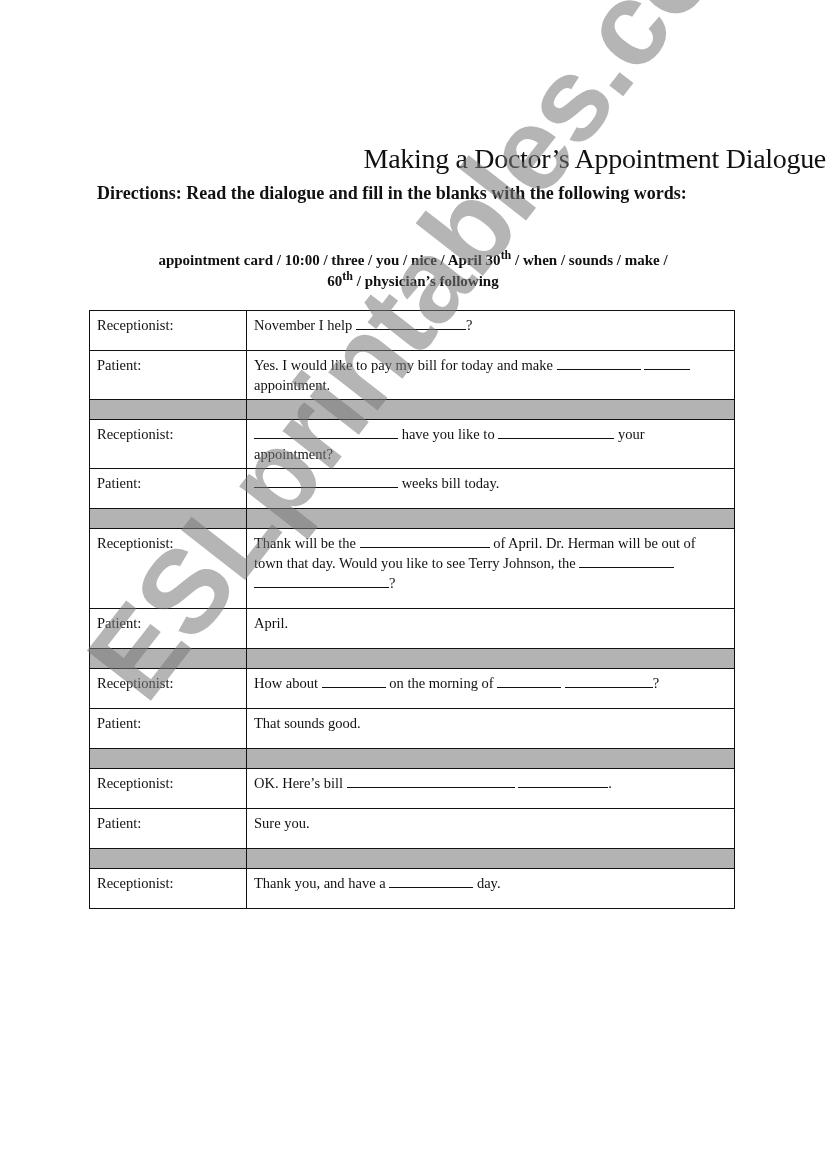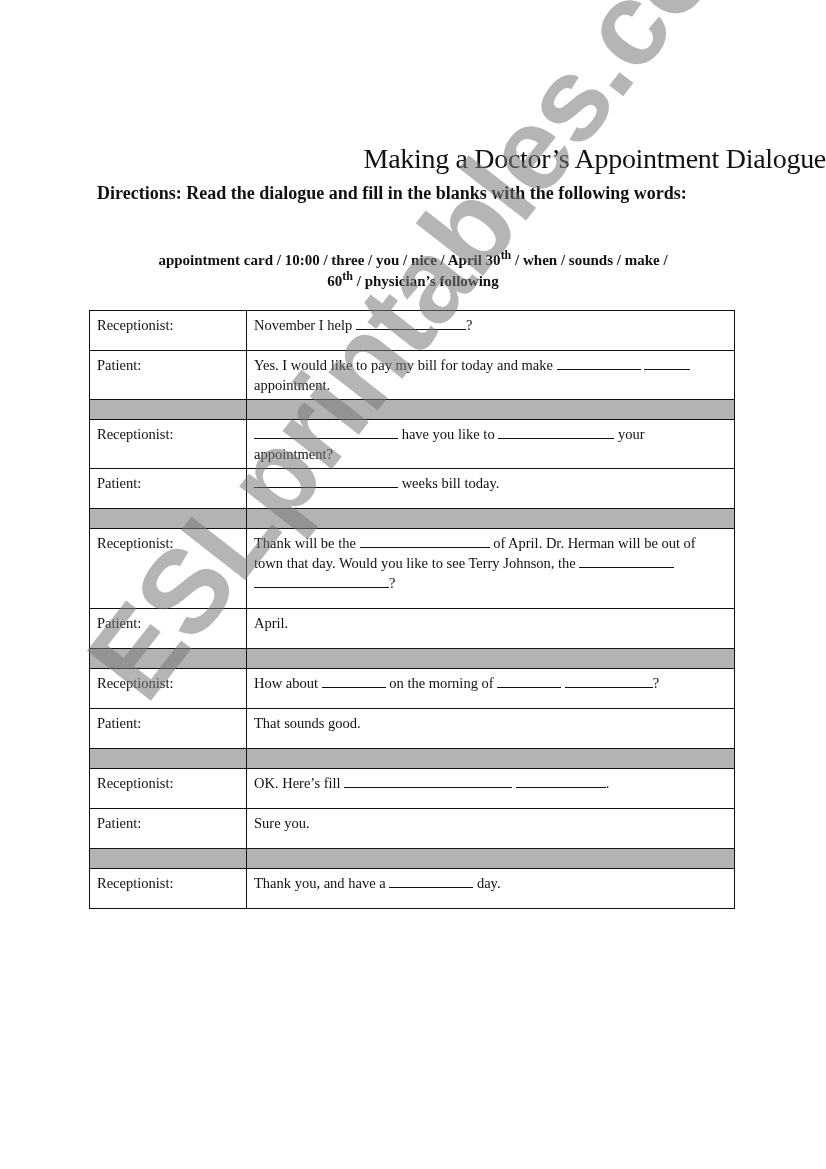--- a/index.html
+++ b/index.html
@@ -74,21 +74,21 @@
   <tr class="line">
     <td class="speaker">Patient:</td>
     <td>That sounds good.</td>
   </tr>
   <tr class="sep">
         <td></td>
         <td></td>
       </tr>
   <tr class="line">
     <td class="speaker">Receptionist:</td>
-    <td><span>OK.  Here’s fill </span><span class="blank" style="width:168px"></span> <span class="blank" style="width:90px"></span><span>.</span></td>
+    <td><span>OK.  Here’s bill </span><span class="blank" style="width:168px"></span> <span class="blank" style="width:90px"></span><span>.</span></td>
   </tr>
   <tr class="line">
     <td class="speaker">Patient:</td>
     <td>Sure you.</td>
   </tr>
   <tr class="sep">
         <td></td>
         <td></td>
       </tr>
   <tr class="line">

